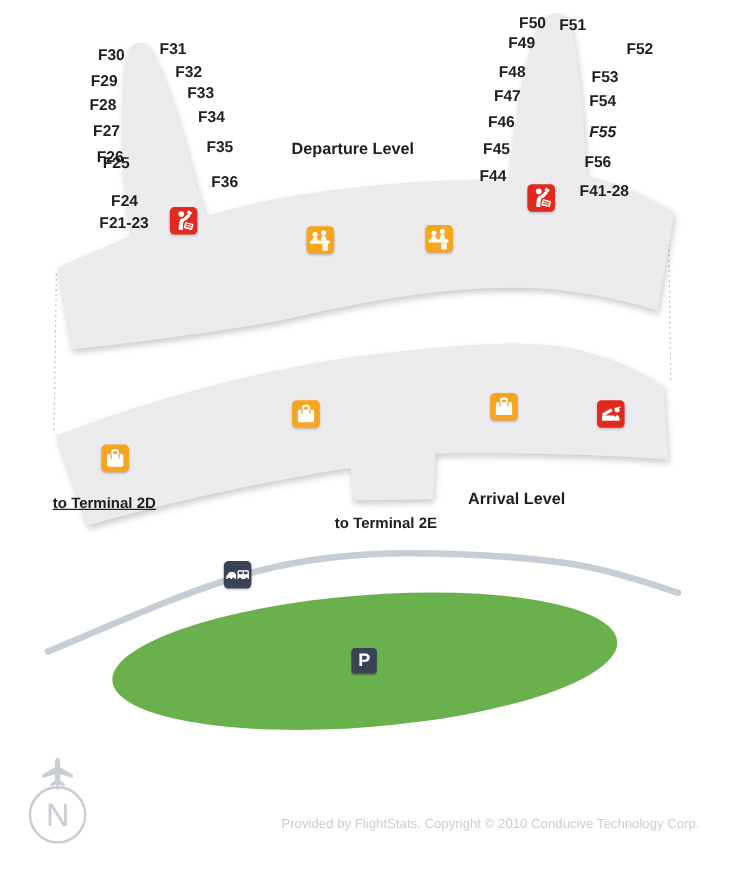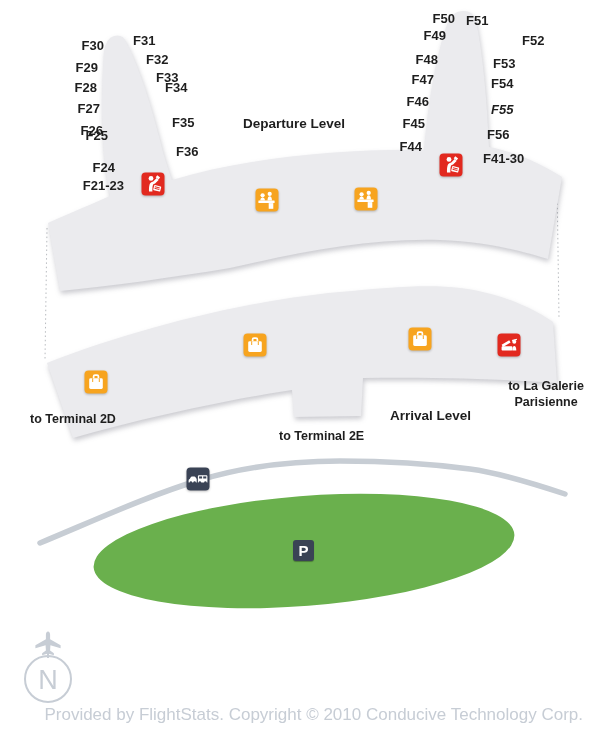--- a/index.html
+++ b/index.html
@@ -9,35 +9,35 @@
   .base-svg{position:absolute;left:0;top:0;}
   .band{fill:var(--terminal-fill,#ebebee);filter:drop-shadow(1px 3px 2.5px rgba(70,70,85,.28));}
   .dotted{stroke:#b9bcc0;stroke-width:1;stroke-dasharray:1.5 2.8;fill:none;}
   .road{stroke:var(--road-gray,#c7cdd4);stroke-width:5.5;fill:none;stroke-linecap:round;}
   .parking{fill:var(--parking-green,#6ab04d);}
   .lbl{position:absolute;white-space:nowrap;font-weight:600;}
   .lvl{font-size:13.5px;}
   .link{font-size:12.5px;}
   .lbl-departure{left:243px;top:116px;}
   .lbl-arrival{left:390px;top:408px;}
-  .lbl-2d{left:30px;top:412px;}
+  .lbl-2d{left:44px;top:412px;text-decoration:underline;}
   .lbl-2e{left:279px;top:429px;}
   .lbl-galerie{left:503px;top:379px;width:86px;text-align:center;line-height:15.5px;white-space:normal;}
   .gate{position:absolute;font-size:13px;font-weight:600;white-space:nowrap;}
   .map-icon{position:absolute;width:24px;height:24px;}
   .map-icon svg{filter:drop-shadow(0 1px 1px rgba(0,0,0,.25));}
   .parking-sign{position:absolute;left:293px;top:540px;width:21px;height:21px;border-radius:3px;
         background:var(--icon-dark,#3a4355);color:#fff;display:flex;align-items:center;justify-content:center;
         font-size:15px;font-weight:700;box-shadow:0 1px 1px rgba(0,0,0,.3);}
   .compass{position:absolute;left:14px;top:627px;}
   .compass .ring{fill:none;stroke:var(--muted,#c7cdd5);stroke-width:2;}
   .compass .n{fill:var(--muted,#c7cdd5);font-size:27px;font-weight:400;}
   .compass .plane{fill:var(--muted,#c7cdd5);}
   .compass .stem{stroke:var(--muted,#c7cdd5);stroke-width:2;}
-  .footer{position:absolute;right:26px;top:681px;font-size:17px;color:var(--muted,#c7cdd5);white-space:nowrap;margin-top:24px;}
+  .footer{position:absolute;right:26px;top:681px;font-size:11px;color:var(--muted,#c7cdd5);white-space:nowrap;}
 </style>
 </head>
 <body>
 
 <div class="stage">
 
   <svg class="base-svg" width="609" height="730" viewBox="0 0 609 730">
 
     <path class="dotted" d="M47,228 L45,360"></path>
     <path class="dotted" d="M557,182 L559,318"></path>
@@ -78,54 +78,50 @@
 
     <path class="road" d="M 40,543 C 100,518 150,495 200,480 C 250,465 300,461 340,461 C 390,461 440,465 470,469 C 500,473 532,483 565,494"></path>
 
     <ellipse class="parking" cx="304" cy="551" rx="211" ry="55" transform="rotate(-4.5 304 551)"></ellipse>
   </svg>
 
   <div class="lbl lvl lbl-departure">Departure Level</div>
   <div class="lbl lvl lbl-arrival">Arrival Level</div>
   <div class="lbl link lbl-2d">to Terminal 2D</div>
   <div class="lbl link lbl-2e">to Terminal 2E</div>
-  <div class="lbl link lbl-galerie">
-    <div>to La Galerie</div>
-    <div>Parisienne</div>
-  </div>
 
   <div id="gates">
       <div class="gate" style="top: 38px; right: 505px;">F30</div>
       <div class="gate" style="top: 33px; left: 133px;">F31</div>
       <div class="gate" style="top: 60px; right: 511px;">F29</div>
       <div class="gate" style="top: 52px; left: 146px;">F32</div>
       <div class="gate" style="top: 80px; right: 512px;">F28</div>
       <div class="gate" style="top: 70px; left: 156px;">F33</div>
       <div class="gate" style="top: 101px; right: 509px;">F27</div>
-      <div class="gate" style="top: 80px; left: 165px;">F34</div>
+      <div class="gate" style="top: 90px; left: 165px;">F34</div>
       <div class="gate" style="top: 123px; right: 506px;">F26</div>
       <div class="gate" style="top: 115px; left: 172px;">F35</div>
       <div class="gate" style="top: 128px; right: 501px; text-align: right;">F25</div>
       <div class="gate" style="top: 144px; left: 176px; text-align: center;">F36</div>
       <div class="gate" style="top: 160px; right: 494px;">F24</div>
       <div class="gate" style="top: 178px; right: 485px;">F21-23</div>
       <div class="gate" style="top: 11px; right: 154px;">F50</div>
       <div class="gate" style="top: 13px; left: 466px;">F51</div>
       <div class="gate" style="top: 28px; right: 163px;">F49</div>
       <div class="gate" style="top: 33px; left: 493px; margin-left: 29px;">F52</div>
       <div class="gate" style="top: 52px; right: 171px;">F48</div>
       <div class="gate" style="top: 56px; left: 493px;">F53</div>
       <div class="gate" style="top: 72px; right: 175px;">F47</div>
       <div class="gate" style="top: 76px; left: 491px;">F54</div>
       <div class="gate" style="top: 94px; right: 180px; margin-left: 39px;">F46</div>
       <div class="gate" style="top: 102px; left: 491px; font-style: italic;">F55</div>
       <div class="gate" style="top: 116px; right: 184px; padding-left: 38px;">F45</div>
       <div class="gate" style="top: 127px; left: 487px;">F56</div>
       <div class="gate" style="top: 139px; right: 187px;">F44</div>
-      <div class="gate" style="top: 151px; left: 483px;">F41-30</div>
+      <div class="gate" style="top: 151px; left: 483px;">F41-28</div>
     </div>
 
   <div id="icons">
       <div class="map-icon" style="left: 141px; top: 172px;">
         <svg width="24" height="24" viewBox="0 0 24 24">
           <rect x="0.5" y="0.5" width="23" height="23" rx="4" style="fill:var(--accent-red)"></rect>
           <g fill="#fff">
             <circle cx="10" cy="6.4" r="2.4"></circle>
             <rect x="15.1" y="4" width="3.6" height="2.6" transform="rotate(38 16.9 5.3)"></rect>
             <path d="M8,19.6 C7.9,14 8.5,11.2 10.3,10.3 L12.2,9.6 L15.7,6 L17.6,7.9 L14.1,11.6 L12.3,12.2 C11.5,13.6 11.3,15.9 11.4,19.6 Z"></path>

